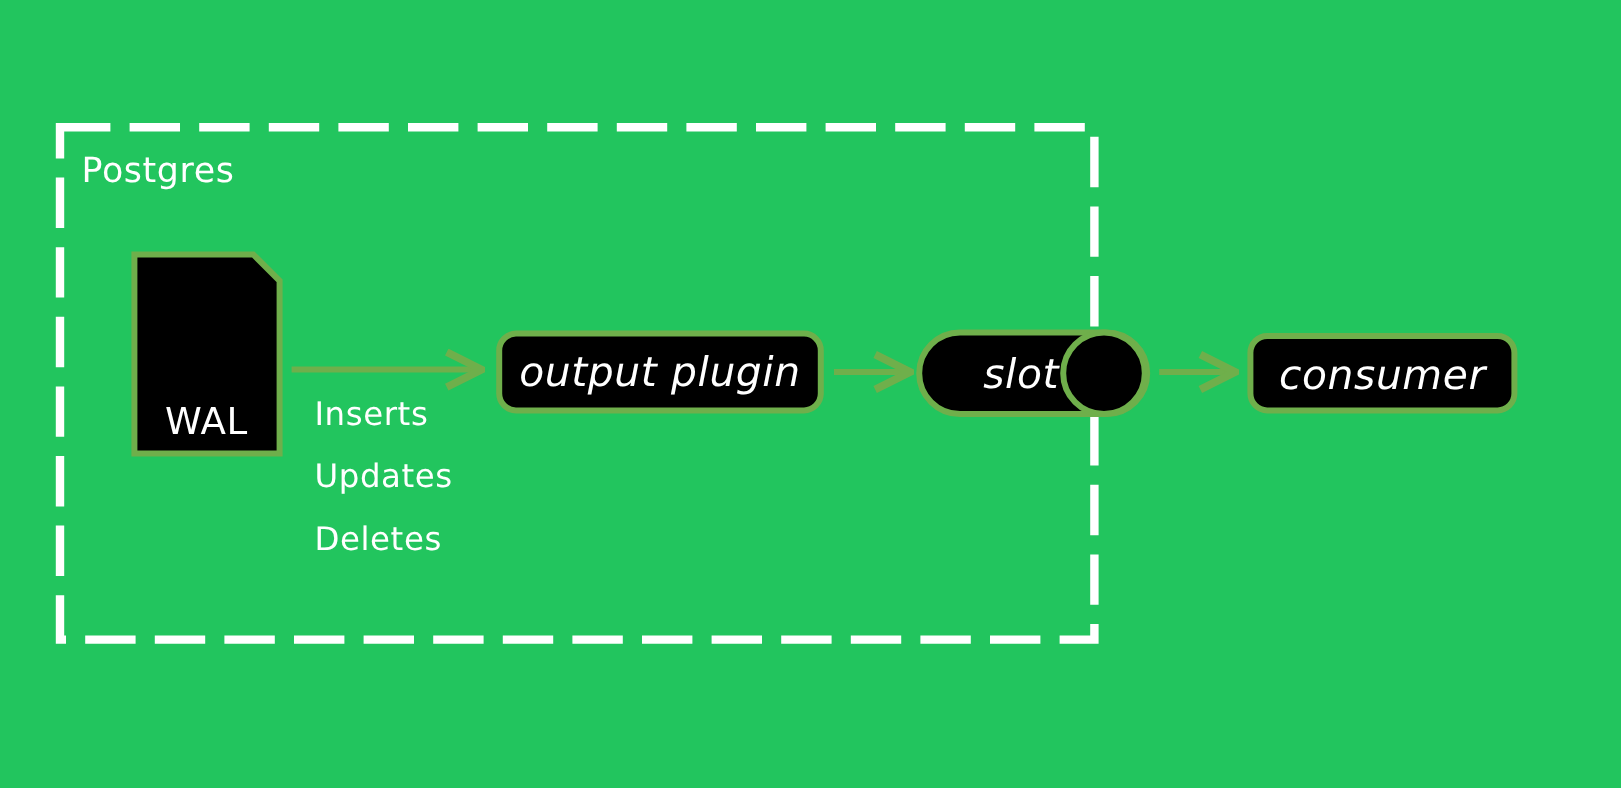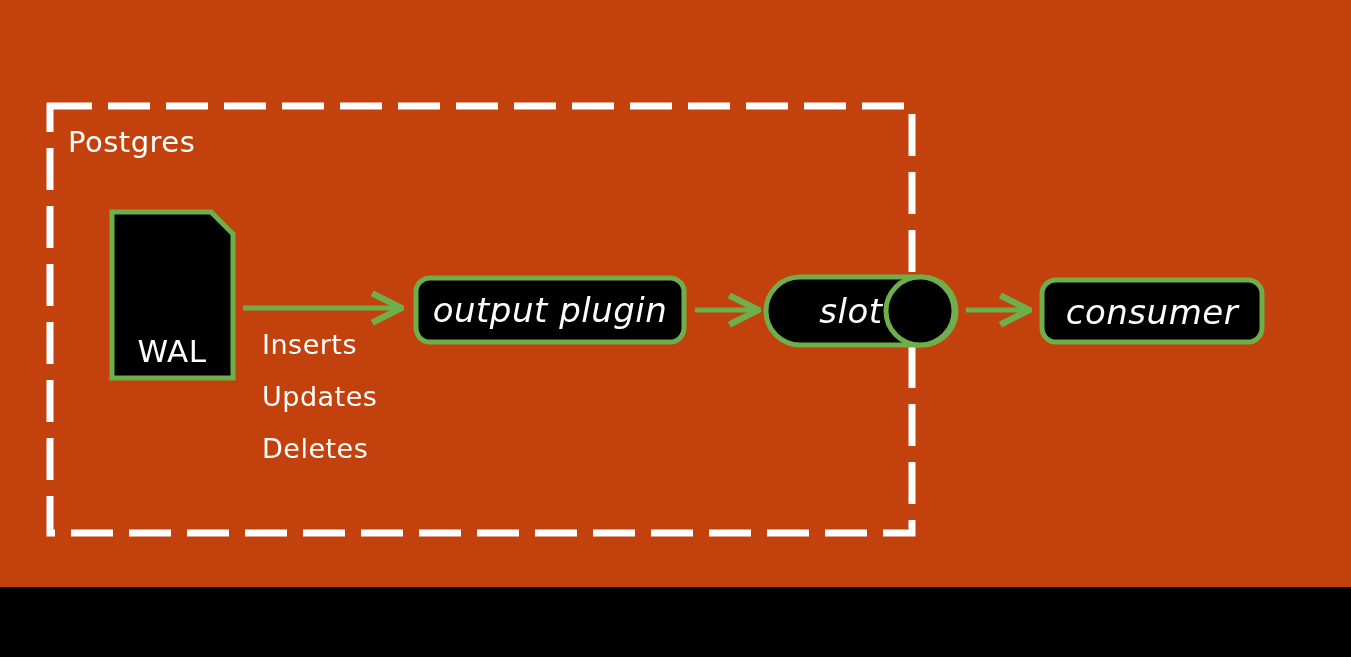--- a/index.html
+++ b/index.html
@@ -10,22 +10,22 @@
   }
   body {
     width: 1351px;
     height: 657px;
     overflow: hidden;
     font-family: "DejaVu Sans", sans-serif;
   }
   #diagram-canvas {
     position: relative;
     width: 1351px;
-    height: 587px;
-    background: #c2410c;
+    height: 657px;
+    background: #22c55e;
   }
   #diagram-svg {
     position: absolute;
     left: 0;
     top: 0;
     width: 1351px;
     height: 657px;
     display: block;
   }
   

